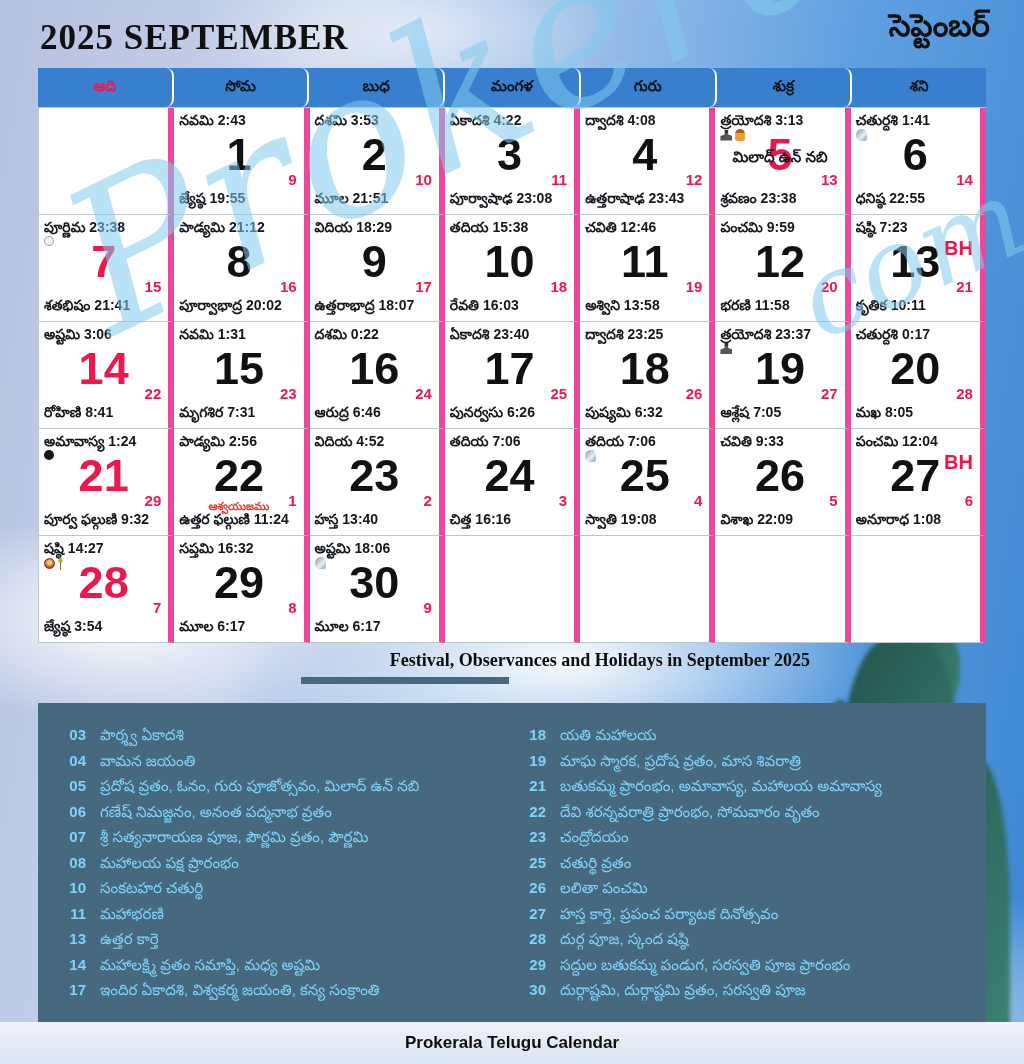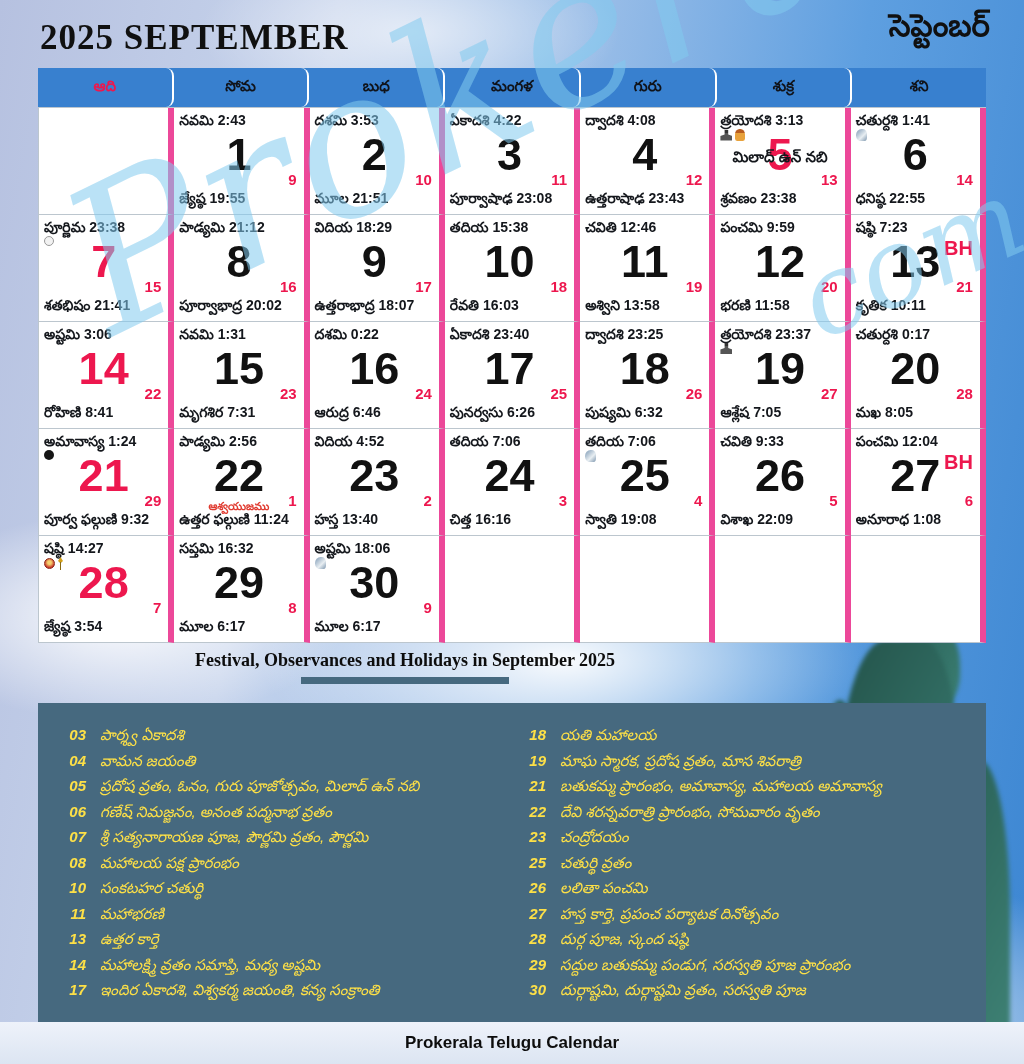--- a/index.html
+++ b/index.html
@@ -67,28 +67,28 @@
   .ci { display:inline-block; }
   .ci-full-moon { width:10px; height:10px; border-radius:50%; background:#f2f2f2; border:1px solid #999; }
   .ci-new-moon { width:10px; height:10px; border-radius:50%; background:#151515; }
   .ci-lingam { width:12px; height:11px; background:linear-gradient(#333 30%, #555 30%); clip-path:polygon(35% 0,65% 0,65% 45%,100% 60%,100% 100%,0 100%,0 60%,35% 45%); }
   .ci-guru { width:10px; height:12px; background:linear-gradient(#b85c1e 30%, #e8a23c 30%); border-radius:45% 45% 20% 20%; }
   .ci-dancer { width:11px; height:12px; background:linear-gradient(135deg,#9fb4c8 20%, #e8eef2 60%, #7c95ad); border-radius:50% 40% 30% 45%; }
   .ci-durga { width:11px; height:11px; border-radius:50%; background:radial-gradient(circle at 50% 40%, #f5d06e 25%, #c83a2a 70%); border:1px solid #8c2418; }
   .ci-spear { width:5px; height:13px; background:linear-gradient(#d4a017 35%, #8a6a10 35%); clip-path:polygon(50% 0,100% 30%,60% 45%,60% 100%,40% 100%,40% 45%,0 30%); }
 
   
-  .fest-title-wrap { position:absolute; left:0; top:650px; width:810px; text-align:center; z-index:5; }
+  .fest-title-wrap { position:absolute; left:0; top:650px; width:810px; text-align:right; z-index:5; }
   .fest-title { font-family:"Liberation Serif", serif; font-size:18px; font-weight:bold; color:#0d0d0d; }
   .fest-bar { width:208px; height:7px; background:#46697f; margin:6px auto 0 auto; }
 
   .fest-panel { position:absolute; left:38px; top:703px; width:948px; height:319px;
     background:#46697f; z-index:5; display:flex; padding:24px 10px 10px 18px; }
   .fest-col { width:50%; }
-  .fest-item { display:flex; margin-bottom:9px; font-size:15px; color:#fde047; line-height:16.5px;font-style:italic; }
+  .fest-item { display:flex; margin-bottom:9px; font-size:15px; color:#7dd3fc; line-height:16.5px; }
   .fest-date { width:30px; flex:0 0 30px; font-weight:bold; text-align:right; margin-right:14px; }
   .fest-text { flex:1; padding-right:6px; }
 
   
   .footer { position:absolute; left:0; top:1022px; width:1024px; height:42px; z-index:6;
     background:linear-gradient(#eef2fa,#dce5f2); display:flex; align-items:center; justify-content:center; }
   .footer-text { font-size:17px; font-weight:bold; color:#0d0d0d; }
 </style>
 </head>
 <body>

